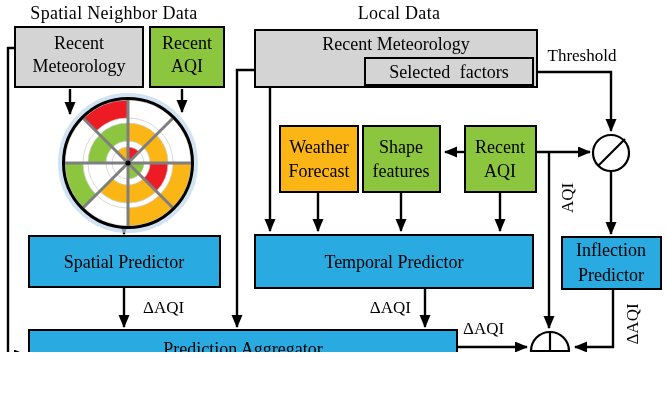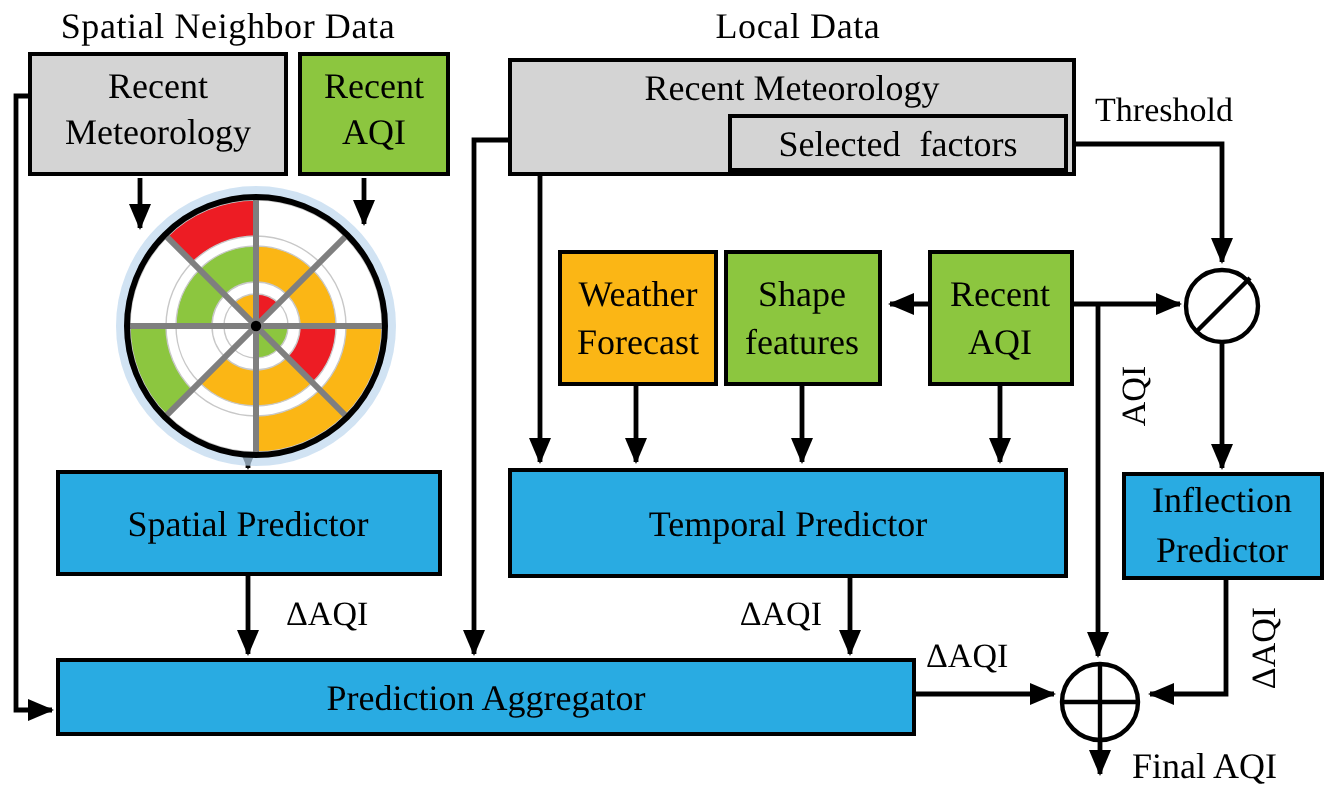--- a/index.html
+++ b/index.html
@@ -1,16 +1,16 @@
 <!DOCTYPE html>
 <html><head>
 <meta charset="utf-8">
 <style>
   html,body{margin:0;padding:0;background:#ffffff;}
-  .stage{width:667px;height:400px;position:relative;background:#fff;overflow:hidden;}
+  .stage{width:667px;height:352px;position:relative;background:#fff;overflow:hidden;}
   svg{display:block;}
   text{font-family:"Liberation Serif","DejaVu Serif",serif;fill:#000;}
   .title{font-size:18px;letter-spacing:.3px;}
   .node{font-size:18px;}
   .lbl{font-size:17px;}
   .wide{word-spacing:5px;}
   .box{stroke:#000;stroke-width:2;}
   .arrow{stroke:#000;stroke-width:2.4;fill:none;}
   .circ{fill:#fff;stroke:#000;stroke-width:2.2;}
 </style>

